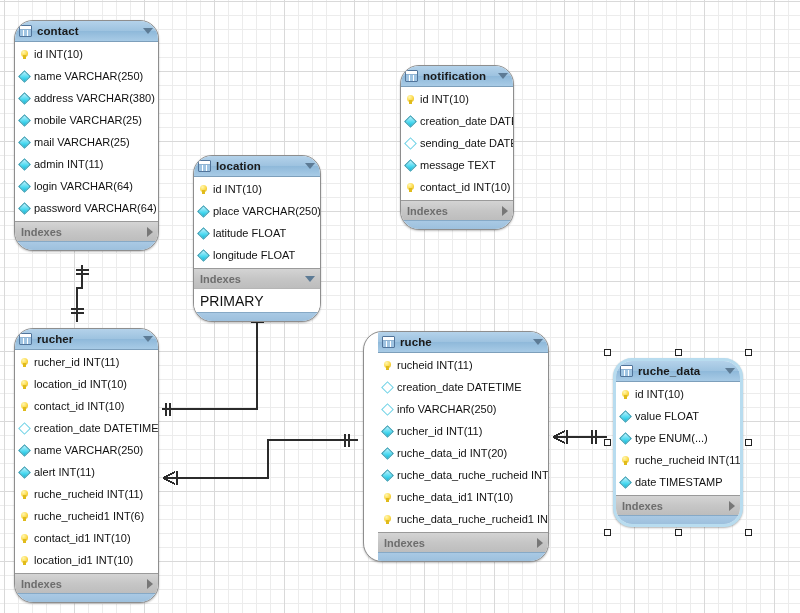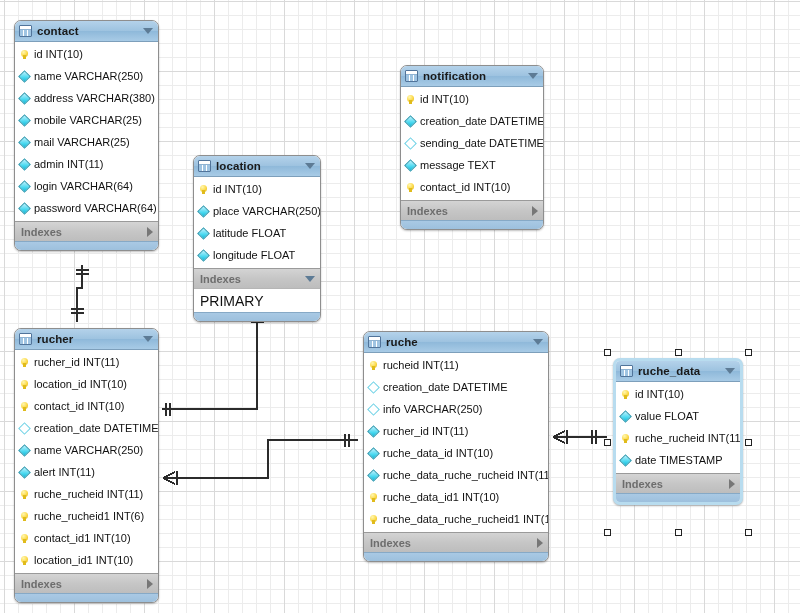--- a/index.html
+++ b/index.html
@@ -28,21 +28,21 @@
     position: absolute; left: 0; top: 0;
     width: 800px; height: 613px;
     pointer-events: none;
   }
 
   
   .tbl {
     position: absolute;
     background: #ffffff;
     border: 1px solid #8e8e8e;
-    border-radius: 7px;
+    border-radius: 19px;
     box-shadow: 0 1px 2px rgba(0,0,0,0.25);
     overflow: hidden;
     font-size: 11px;
   }
   .tbl-head {
     height: 21px;
     display: flex;
     align-items: center;
     padding: 0 5px 0 4px;
     background: linear-gradient(to bottom, #b4d2ea 0%, #9ec3e0 48%, #8fb9da 52%, #a8cbe6 100%);
@@ -291,21 +291,21 @@
         </div>
         <div class="tbl-foot">
           <span>Indexes</span>
           <span class="tri-down"></span>
         </div>
         <div class="idx-list">
           <div class="idx-item">PRIMARY</div>
         </div>
         <div class="tbl-bottom"></div>
       </div>
-      <div class="tbl" style="left: 400px; top: 65px; width: 144px;">
+      <div class="tbl" style="left: 400px; top: 65px; width: 114px;">
         <div class="tbl-head">
           <span class="tbl-icon"></span>
           <span class="tbl-title">notification</span>
           <span class="tri-down"></span>
         </div>
         <div class="cols">
           <div class="col">
             <span class="ic key"></span>
             <span class="col-label">id INT(10)</span>
           </div>
@@ -379,21 +379,21 @@
             <span class="ic key"></span>
             <span class="col-label">location_id1 INT(10)</span>
           </div>
         </div>
         <div class="tbl-foot">
           <span>Indexes</span>
           <span class="tri-right"></span>
         </div>
         <div class="tbl-bottom"></div>
       </div>
-      <div class="tbl" style="left: 363px; top: 331px; width: 186px;">
+      <div class="tbl" style="left: 363px; top: 331px; width: 186px; padding-left: 14px;">
         <div class="tbl-head">
           <span class="tbl-icon"></span>
           <span class="tbl-title">ruche</span>
           <span class="tri-down"></span>
         </div>
         <div class="cols">
           <div class="col">
             <span class="ic key"></span>
             <span class="col-label">rucheid INT(11)</span>
           </div>
@@ -404,21 +404,21 @@
           <div class="col">
             <span class="ic diamond-open"></span>
             <span class="col-label">info VARCHAR(250)</span>
           </div>
           <div class="col">
             <span class="ic diamond"></span>
             <span class="col-label">rucher_id INT(11)</span>
           </div>
           <div class="col">
             <span class="ic diamond"></span>
-            <span class="col-label">ruche_data_id INT(10)</span>
+            <span class="col-label">ruche_data_id INT(20)</span>
           </div>
           <div class="col">
             <span class="ic diamond"></span>
             <span class="col-label">ruche_data_ruche_rucheid INT(11)</span>
           </div>
           <div class="col">
             <span class="ic key"></span>
             <span class="col-label">ruche_data_id1 INT(10)</span>
           </div>
           <div class="col">
@@ -439,20 +439,24 @@
           <span class="tri-down"></span>
         </div>
         <div class="cols">
           <div class="col">
             <span class="ic key"></span>
             <span class="col-label">id INT(10)</span>
           </div>
           <div class="col">
             <span class="ic diamond"></span>
             <span class="col-label">value FLOAT</span>
+          </div>
+          <div class="col">
+            <span class="ic diamond"></span>
+            <span class="col-label">type ENUM(...)</span>
           </div>
           <div class="col">
             <span class="ic key"></span>
             <span class="col-label">ruche_rucheid INT(11)</span>
           </div>
           <div class="col">
             <span class="ic diamond"></span>
             <span class="col-label">date TIMESTAMP</span>
           </div>
         </div>

